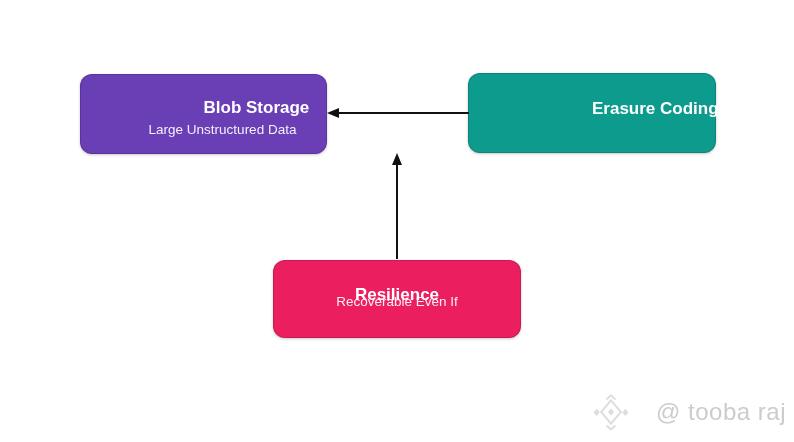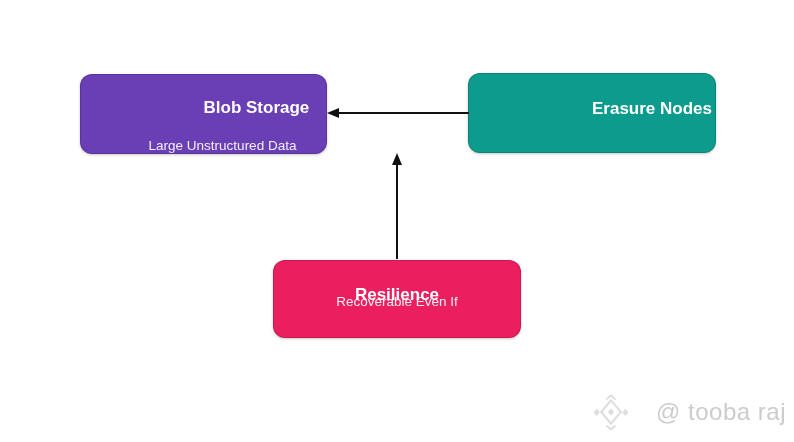--- a/index.html
+++ b/index.html
@@ -36,21 +36,21 @@
   .node-body {
     position: absolute;
     left: 0; right: 0;
     text-align: center;
     font-size: 13.5px;
     line-height: 14.5px;
     color: rgba(255,255,255,0.92);
   }
   #node-blob      { left: 80px;  top: 74px;  width: 247px; height: 80px; }
   #node-blob .node-title { top: 24px; }
-  #node-blob .node-body  { top: 64px; padding-left: 38px; }
+  #node-blob .node-body  { top: 48px; padding-left: 38px; }
 
   #node-erasure   { left: 468px; top: 73px;  width: 248px; height: 80px; }
   #node-erasure .node-title { top: 26px; }
   #node-erasure .node-body  { top: 36px; }
 
   #node-resilience{ left: 273px; top: 245px; width: 248px; height: 78px; margin-top: 15px; }
   #node-resilience .node-title { top: 25px; }
   #node-resilience .node-body  { top: 34px; }
 
   
@@ -94,21 +94,21 @@
 <div class="canvas">
 
   <div class="node" id="node-blob" style="background-color: rgb(106, 62, 181);">
     <div class="node-title title-halfleft">Blob Storage</div>
     <div class="node-body">
       <div>Large Unstructured Data</div>
     </div>
   </div>
 
   <div class="node" id="node-erasure" style="background-color: rgb(13, 155, 141);">
-    <div class="node-title title-halfleft">Erasure Nodes</div>
+    <div class="node-title title-halfleft">Erasure Coding</div>
   </div>
 
   <div class="node" id="node-resilience" style="background-color: rgb(235, 30, 95);">
     <div class="node-title title-centered">Resilience</div>
     <div class="node-body">
       <div>Recoverable Even If</div>
     </div>
   </div>
 
   <div class="edge-line" id="edge-h-line" style="background-color: rgb(17, 17, 17);"></div>

